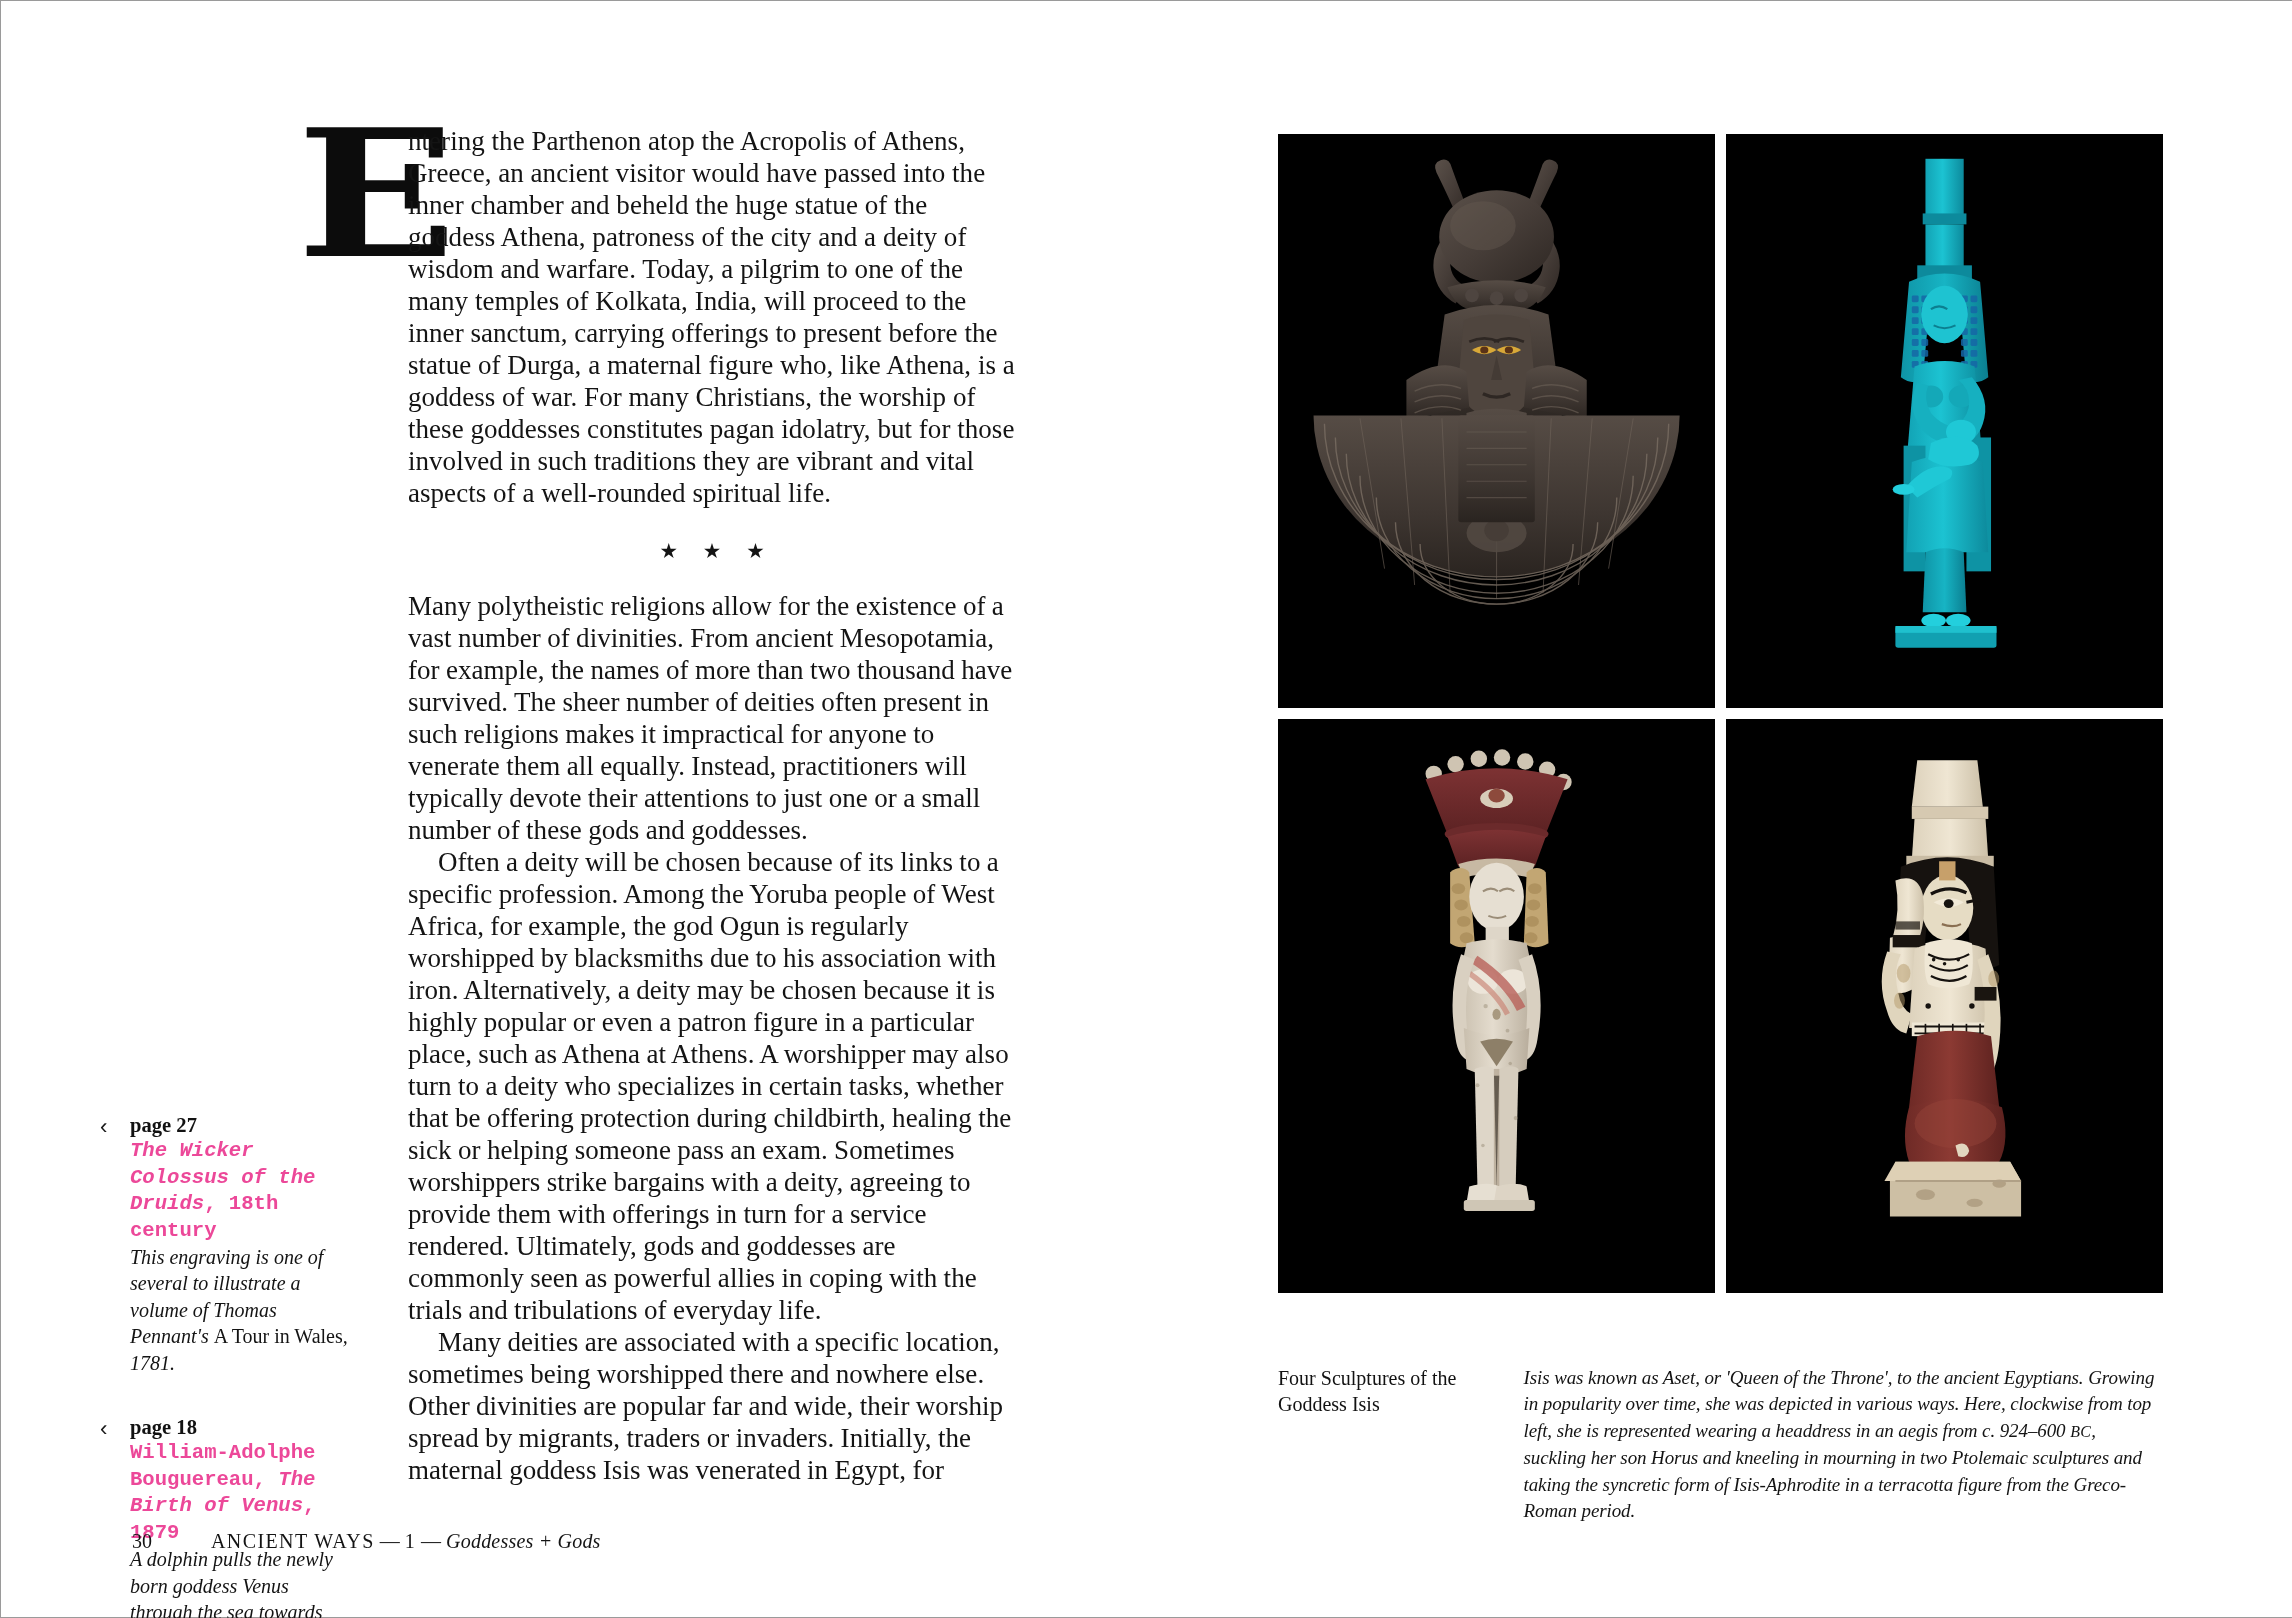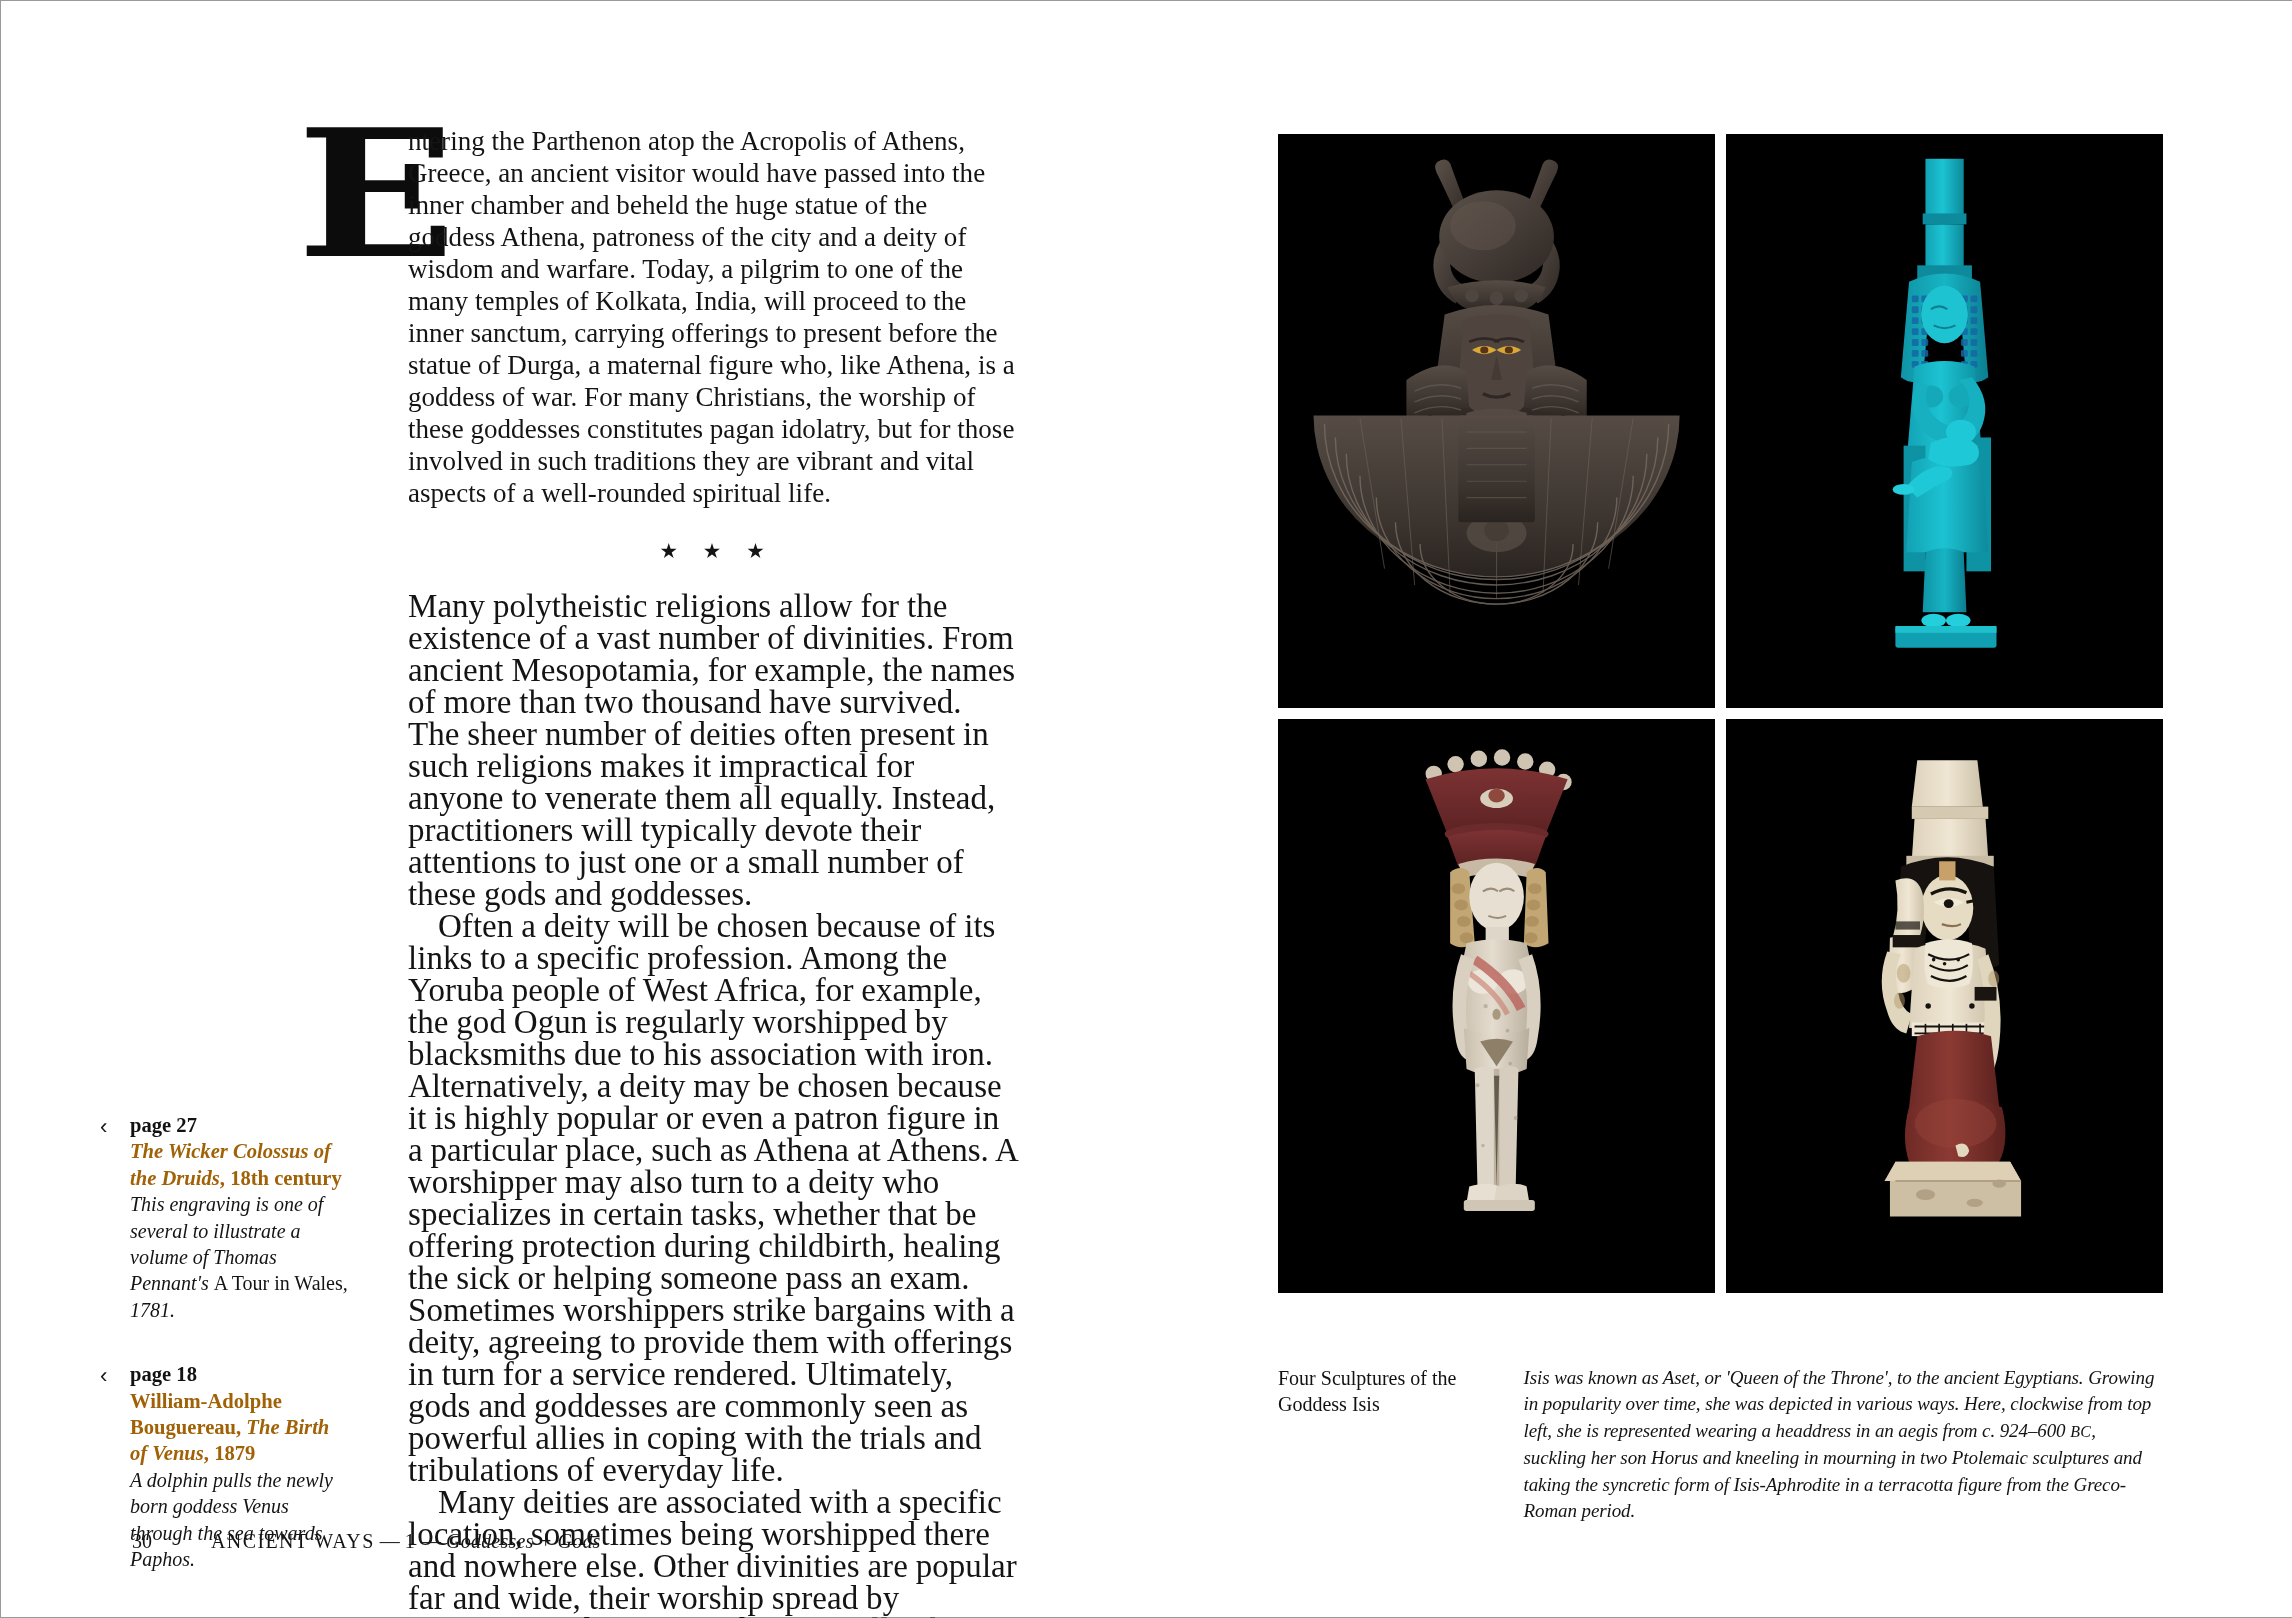--- a/index.html
+++ b/index.html
@@ -57,21 +57,21 @@
     line-height: 0.78;
     letter-spacing: -1.8px;
     color: #0c0c0c;
     display: block;
     transform: scaleX(1.18);
     transform-origin: left top;
   }
 
   p.body-par {
     margin: 0;
-    font-size: 33px;
+    font-size: 27px;
     line-height: 32px;
     text-align: left;
     letter-spacing: 0.04px;
     word-spacing: -0.4px;
     color: #141414;
   }
   p.body-par.indent { text-indent: 30px; }
   p.first-par {
     margin: 0;
     font-size: 27px;
@@ -115,21 +115,22 @@
   .note-page {
     font-weight: 700;
     font-size: 20.6px;
     line-height: 26.4px;
     color: #121212;
   }
   .note-title {
     font-size: 20.6px;
     line-height: 26.4px;
     font-weight: 700;
-    color: #a16207;
+    color: #ec4899;
+    font-family: Liberation Mono, monospace;
   }
   .note-title em { font-style: italic; }
   .note-desc {
     font-style: italic;
     font-size: 20px;
     line-height: 26.4px;
     color: #141414;
   }
   .note-desc .roman { font-style: normal; }
 

